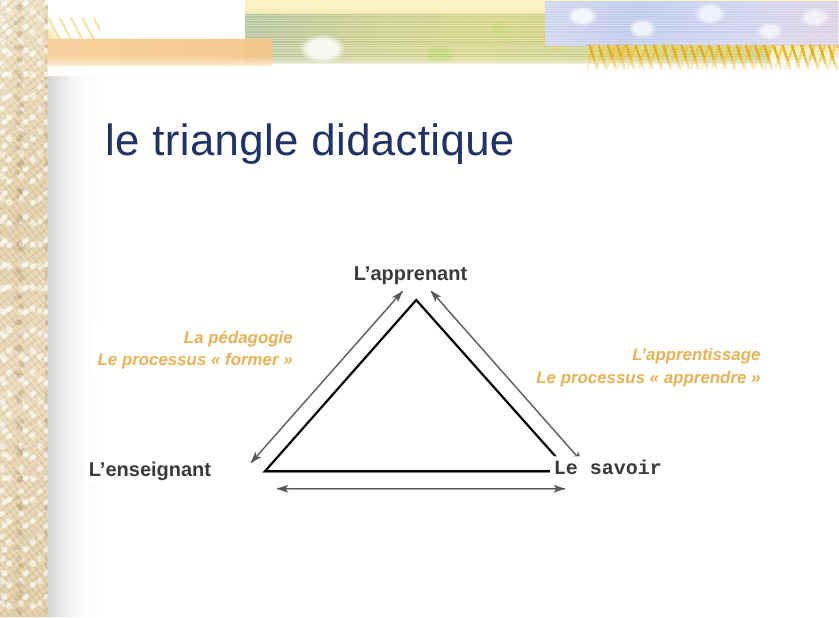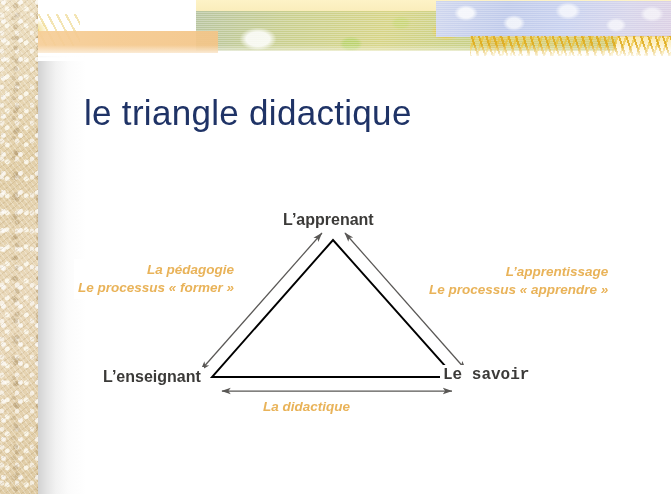--- a/index.html
+++ b/index.html
@@ -154,38 +154,38 @@
     position: absolute;
     font-family: "Liberation Sans", sans-serif;
     font-weight: bold;
     font-size: 16px;
     color: #3b3a38;
     white-space: nowrap;
     background: #ffffff;
     padding: 1px 3px;
   }
   #lbl-apprenant { left: 280px; top: 210px; }
-  #lbl-enseignant { left: 100px; top: 367px; }
+  #lbl-enseignant { left: 68px; top: 367px; }
   #lbl-savoir     { left: 440px; top: 365px; font-family: Liberation Mono, monospace; }
 
   .annot {
     position: absolute;
     font-family: "Liberation Sans", sans-serif;
     font-style: italic;
     font-weight: bold;
     font-size: 13.5px;
     color: #e9b359;
     line-height: 1.35;
     text-align: right;
     white-space: nowrap;
     background: #ffffff;
     padding: 2px 4px;
   }
   #annot-left  { left: 74px;  top: 259px; }
-  #annot-right { left: 425px; top: 261px; }
+  #annot-right { left: 425px; top: 273px; }
   #annot-bottom{ left: 259px; top: 396px; }
 </style>
 </head>
 <body>
 
 <div id="slide">
 
   <div class="banner-clip">
     <div class="band-yellow"></div>
     <div class="band-green"></div>
@@ -230,17 +230,16 @@
       <div>La pédagogie</div>
       <div>Le processus « former »</div>
     </div>
 
     <div class="annot" id="annot-right">
       <div>L’apprentissage</div>
       <div>Le processus « apprendre »</div>
     </div>
 
     <div class="annot" id="annot-bottom">
-      <div>La didactique</div>
     </div>
   </div>
 
 </div>
 
 </body></html>

